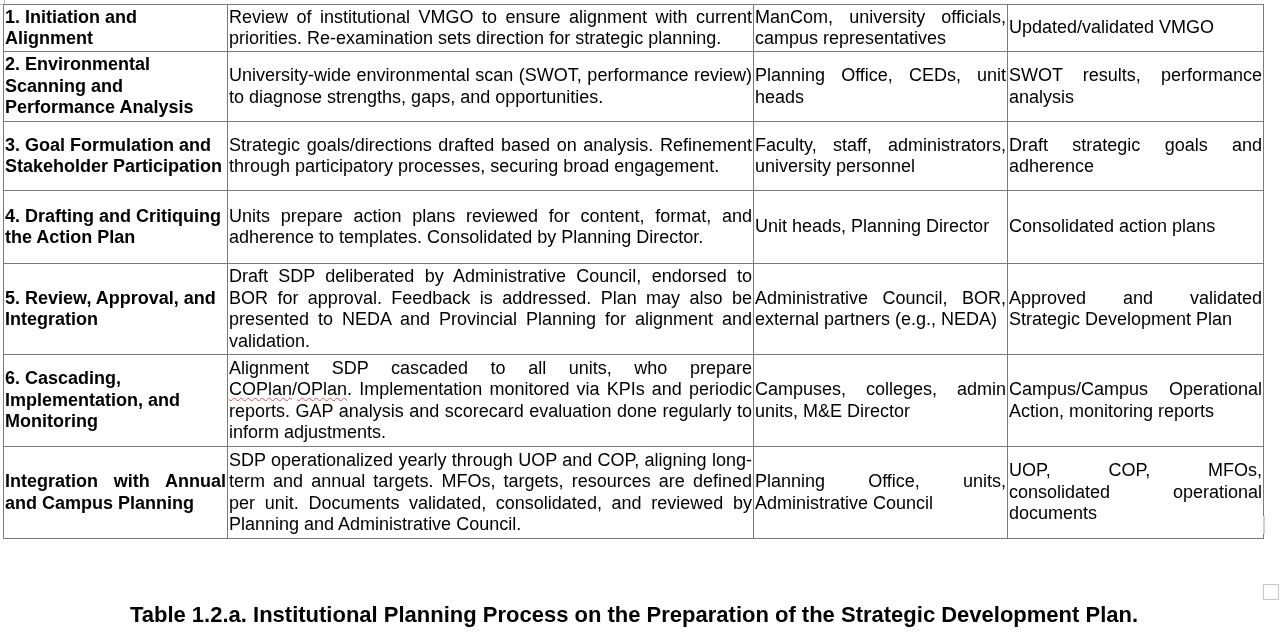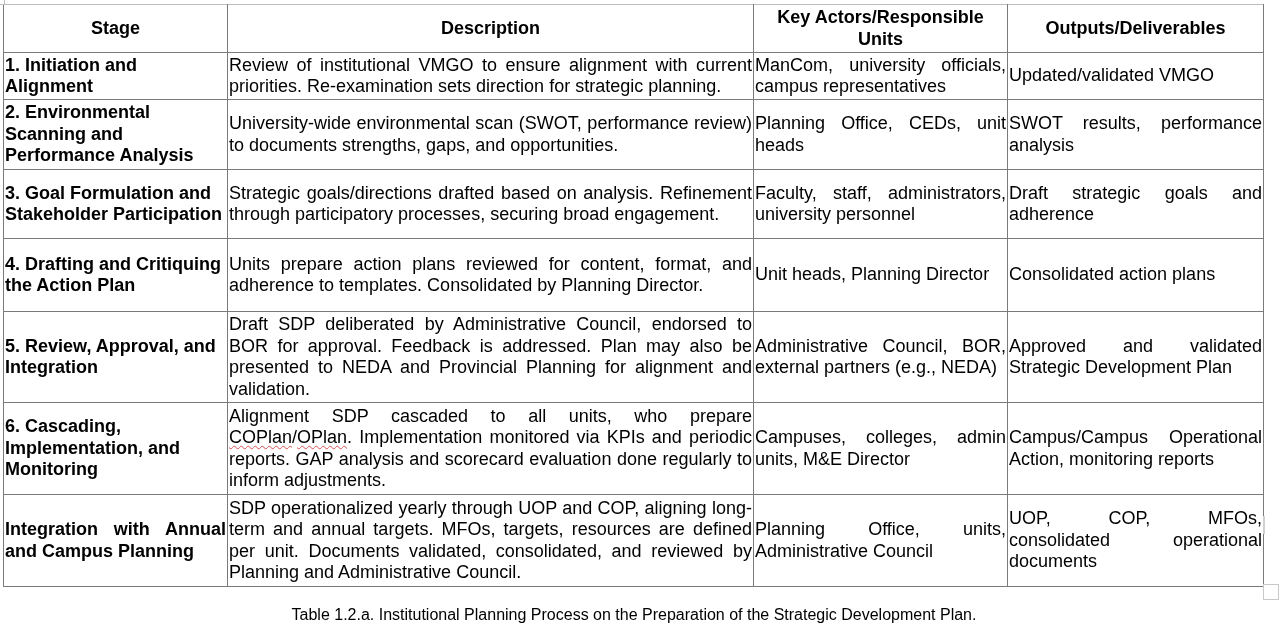--- a/index.html
+++ b/index.html
@@ -62,22 +62,22 @@
     text-decoration-thickness: 1px;
     text-underline-offset: 2px;
     margin-top: 30px;
   }
   .caption {
     position: absolute;
     left: 0;
     top: 604px;
     width: 1268px;
     text-align: center;
-    font-weight: normal;
-    font-size: 16px;
+    font-weight: bold;
+    font-size: 22px;
     line-height: 22px;
   }
   .end-marker {
     position: absolute;
     left: 1263px;
     top: 584px;
     width: 14px;
     height: 14px;
     border: 1px solid #c8c8c8;
     background: #fff;
@@ -98,37 +98,31 @@
   <div class="corner-mark"></div>
 
   <table class="sdp">
     <colgroup>
       <col style="width:224px">
       <col style="width:526px">
       <col style="width:254px">
       <col style="width:256px">
     </colgroup>
     <tbody>
-        <tr class="header-row">
-      <th>Stage</th>
-      <th>Description</th>
-      <th>Key Actors/Responsible Units</th>
-      <th>Outputs/Deliverables</th>
-    </tr>
 
     <tr style="height:47px">
       <td class="stage">1. Initiation and Alignment</td>
       <td class="desc">Review of institutional VMGO to ensure alignment with current priorities. Re-examination sets direction for strategic planning.</td>
       <td class="actors">ManCom, university officials, campus representatives</td>
       <td class="outputs">Updated/validated VMGO</td>
     </tr>
 
     <tr style="height:70px">
       <td class="stage">2. Environmental Scanning and Performance Analysis</td>
-      <td class="desc">University-wide environmental scan (SWOT, performance review) to documents strengths, gaps, and opportunities.</td>
+      <td class="desc">University-wide environmental scan (SWOT, performance review) to diagnose strengths, gaps, and opportunities.</td>
       <td class="actors">Planning Office, CEDs, unit heads</td>
       <td class="outputs">SWOT results, performance analysis</td>
     </tr>
 
     <tr style="height:69px">
       <td class="stage">3. Goal Formulation and Stakeholder Participation</td>
       <td class="desc">Strategic goals/directions drafted based on analysis. Refinement through participatory processes, securing broad engagement.</td>
       <td class="actors">Faculty, staff, administrators, university personnel</td>
       <td class="outputs">Draft strategic goals and adherence</td>
     </tr>

